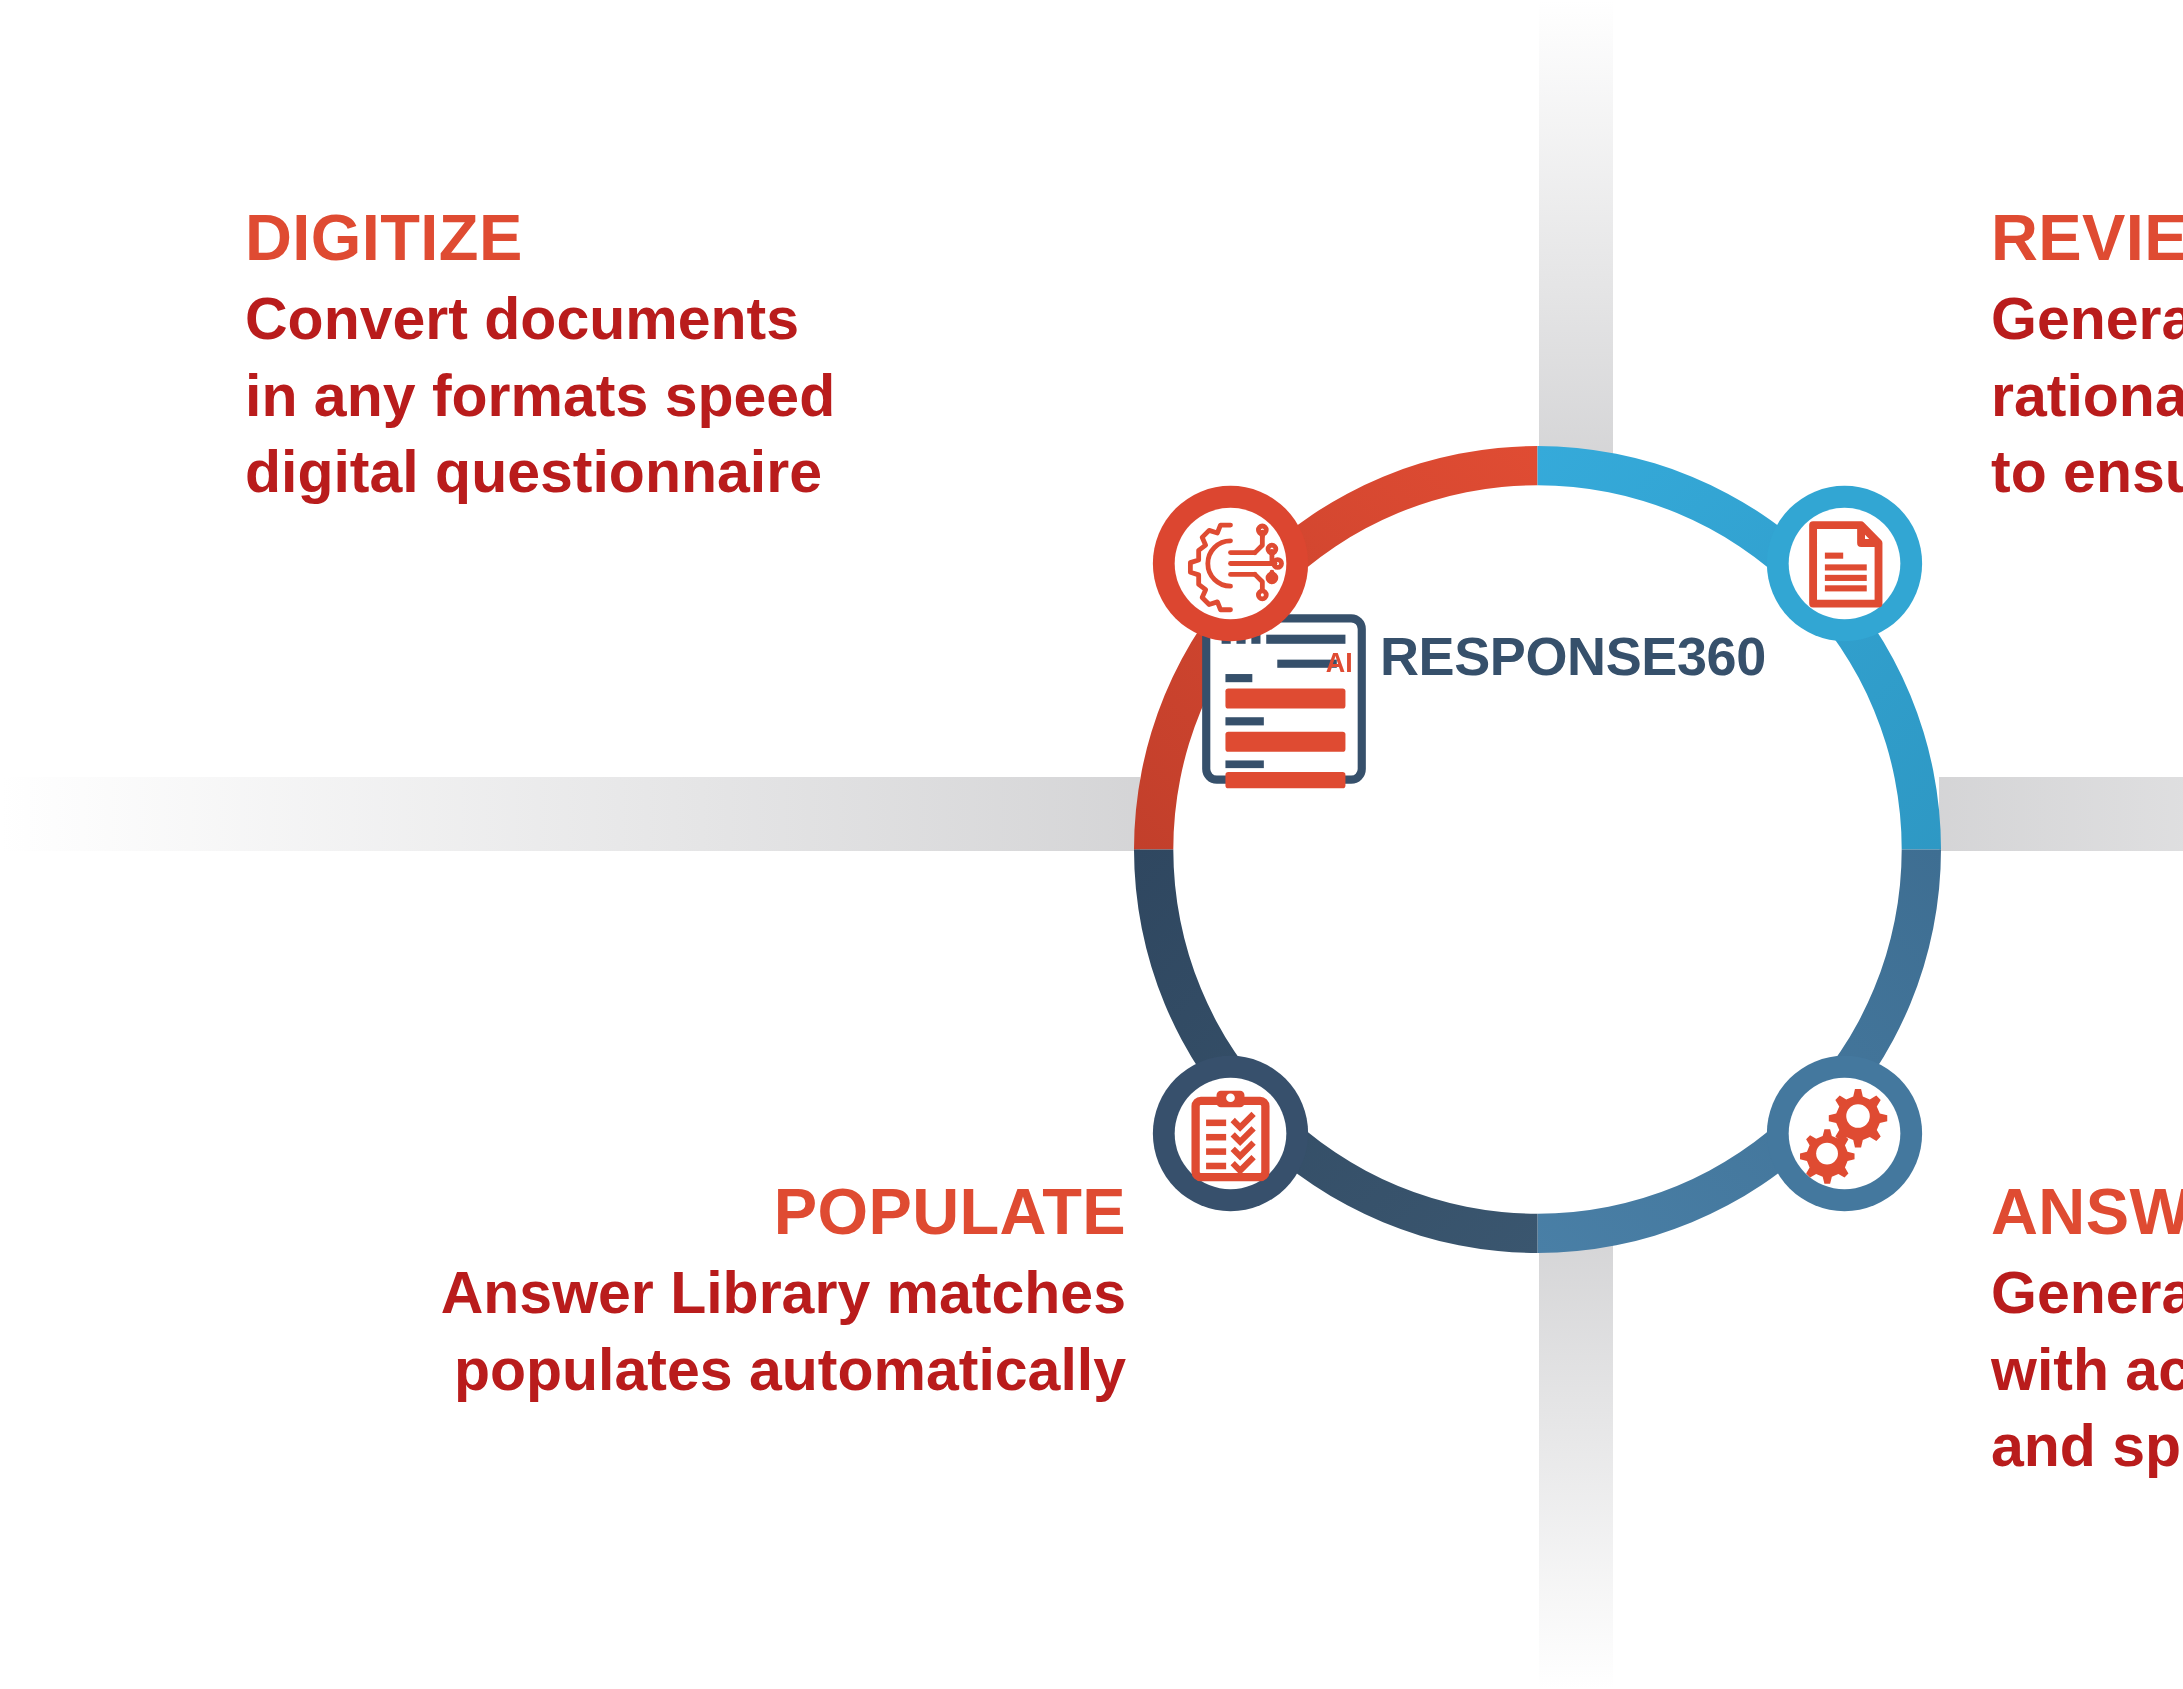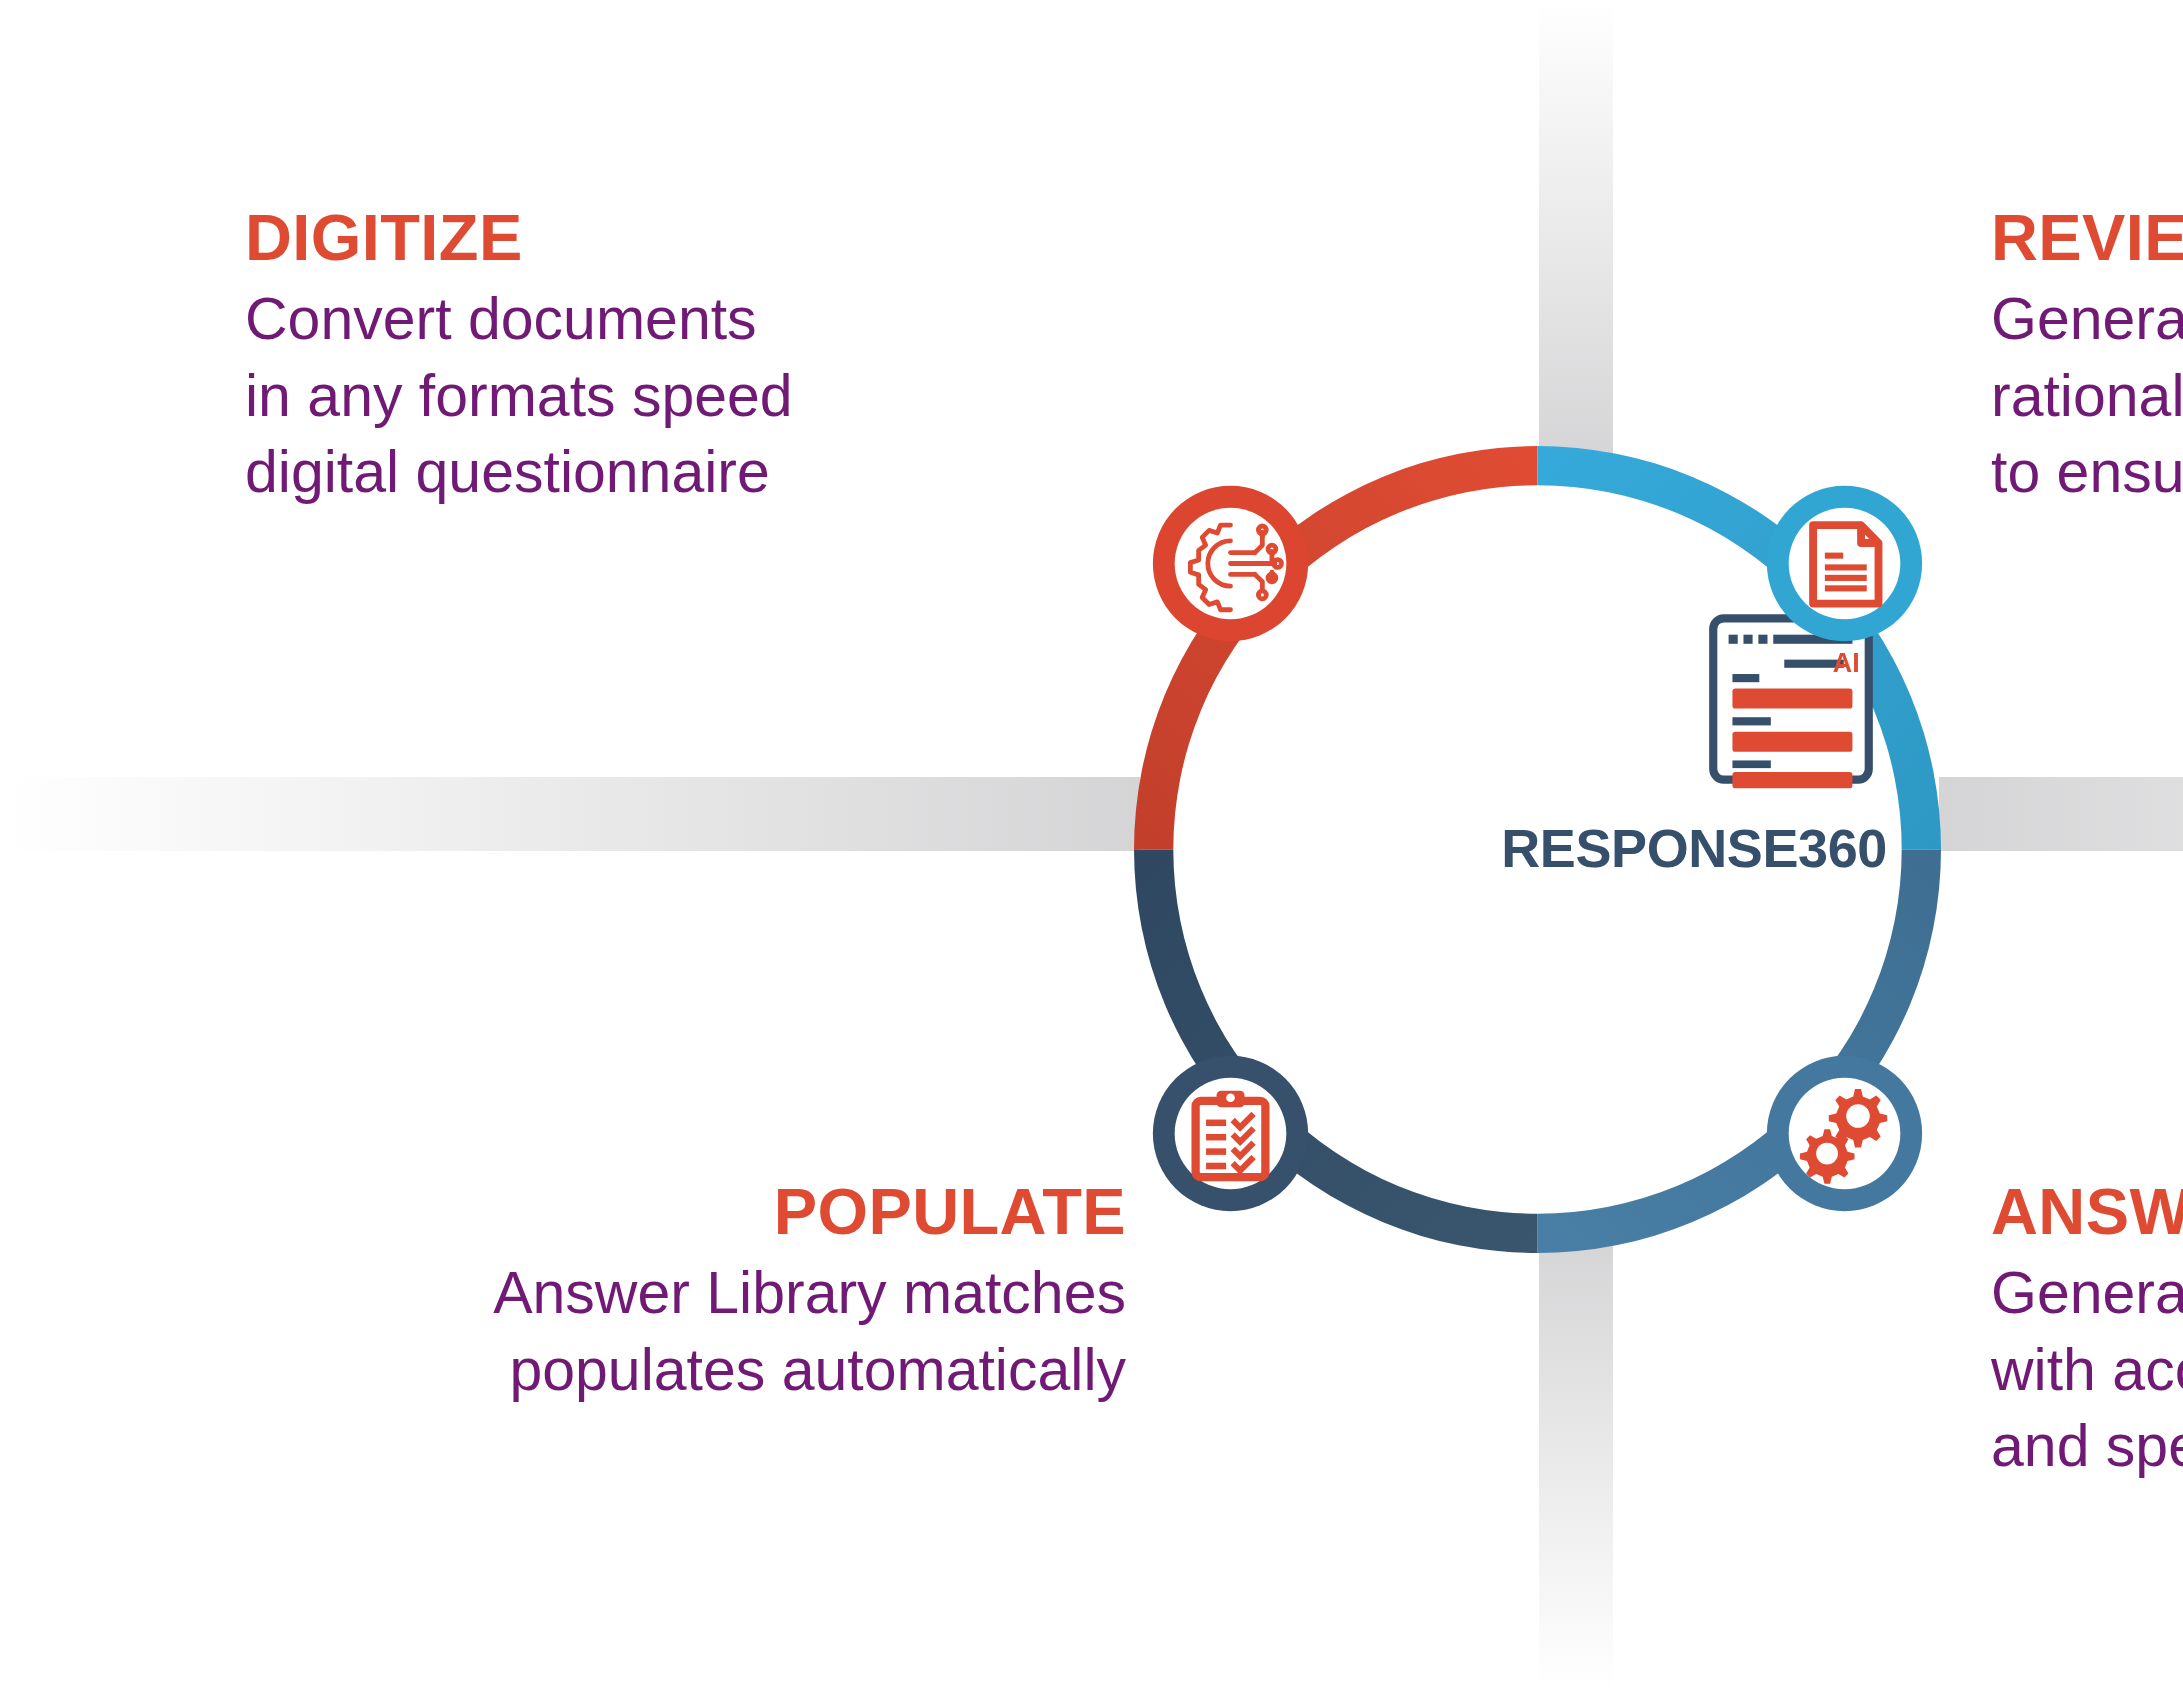--- a/index.html
+++ b/index.html
@@ -37,21 +37,21 @@
     left:1134px;top:446px;
     width:807px;height:807px;
   }
   .ring-wrap svg{display:block;width:807px;height:807px;}
 
   
   .center-stack{
     position:absolute;
     left:1188px;top:603px;
     width:699px;height:437px;
-    display:flex;flex-direction:column;align-items:flex-end;
+    display:flex;flex-direction:row;align-items:flex-start;
     justify-content:flex-start;
   }
   .center-icon{width:192px;height:192px;}
   .center-icon svg{display:block;width:100%;height:100%;}
   .brand-title{
     margin-top:26px;
     font-size:54px;
     font-weight:bold;
     letter-spacing:-0.4px;
     color:#36506B;
@@ -74,24 +74,24 @@
     font-size:65px;
     font-weight:bold;
     color:#DF4B32;
     line-height:1.02;
     letter-spacing:0.4px;
     margin:0 0 9.6px 0;
     font-family:"Liberation Sans", sans-serif;
   }
   .qbody{
     font-size:59px;
-    color:#701a75;
+    color:#b91c1c;
     line-height:1.30;
     margin:0;
-    font-weight:400;
+    font-weight:700;
     font-family:"Liberation Sans", sans-serif;
   }
   .qbody .ln{display:block;}
 
   .q-digitize{left:245px;top:205px;width:882px;text-align:left;}
   .q-review{left:1991px;top:205px;width:982px;text-align:left;}
   .q-populate{left:52px;top:1179px;width:1074px;text-align:right;}
   .q-answer{left:1991px;top:1179px;width:982px;text-align:left;}
 </style>
 </head>

